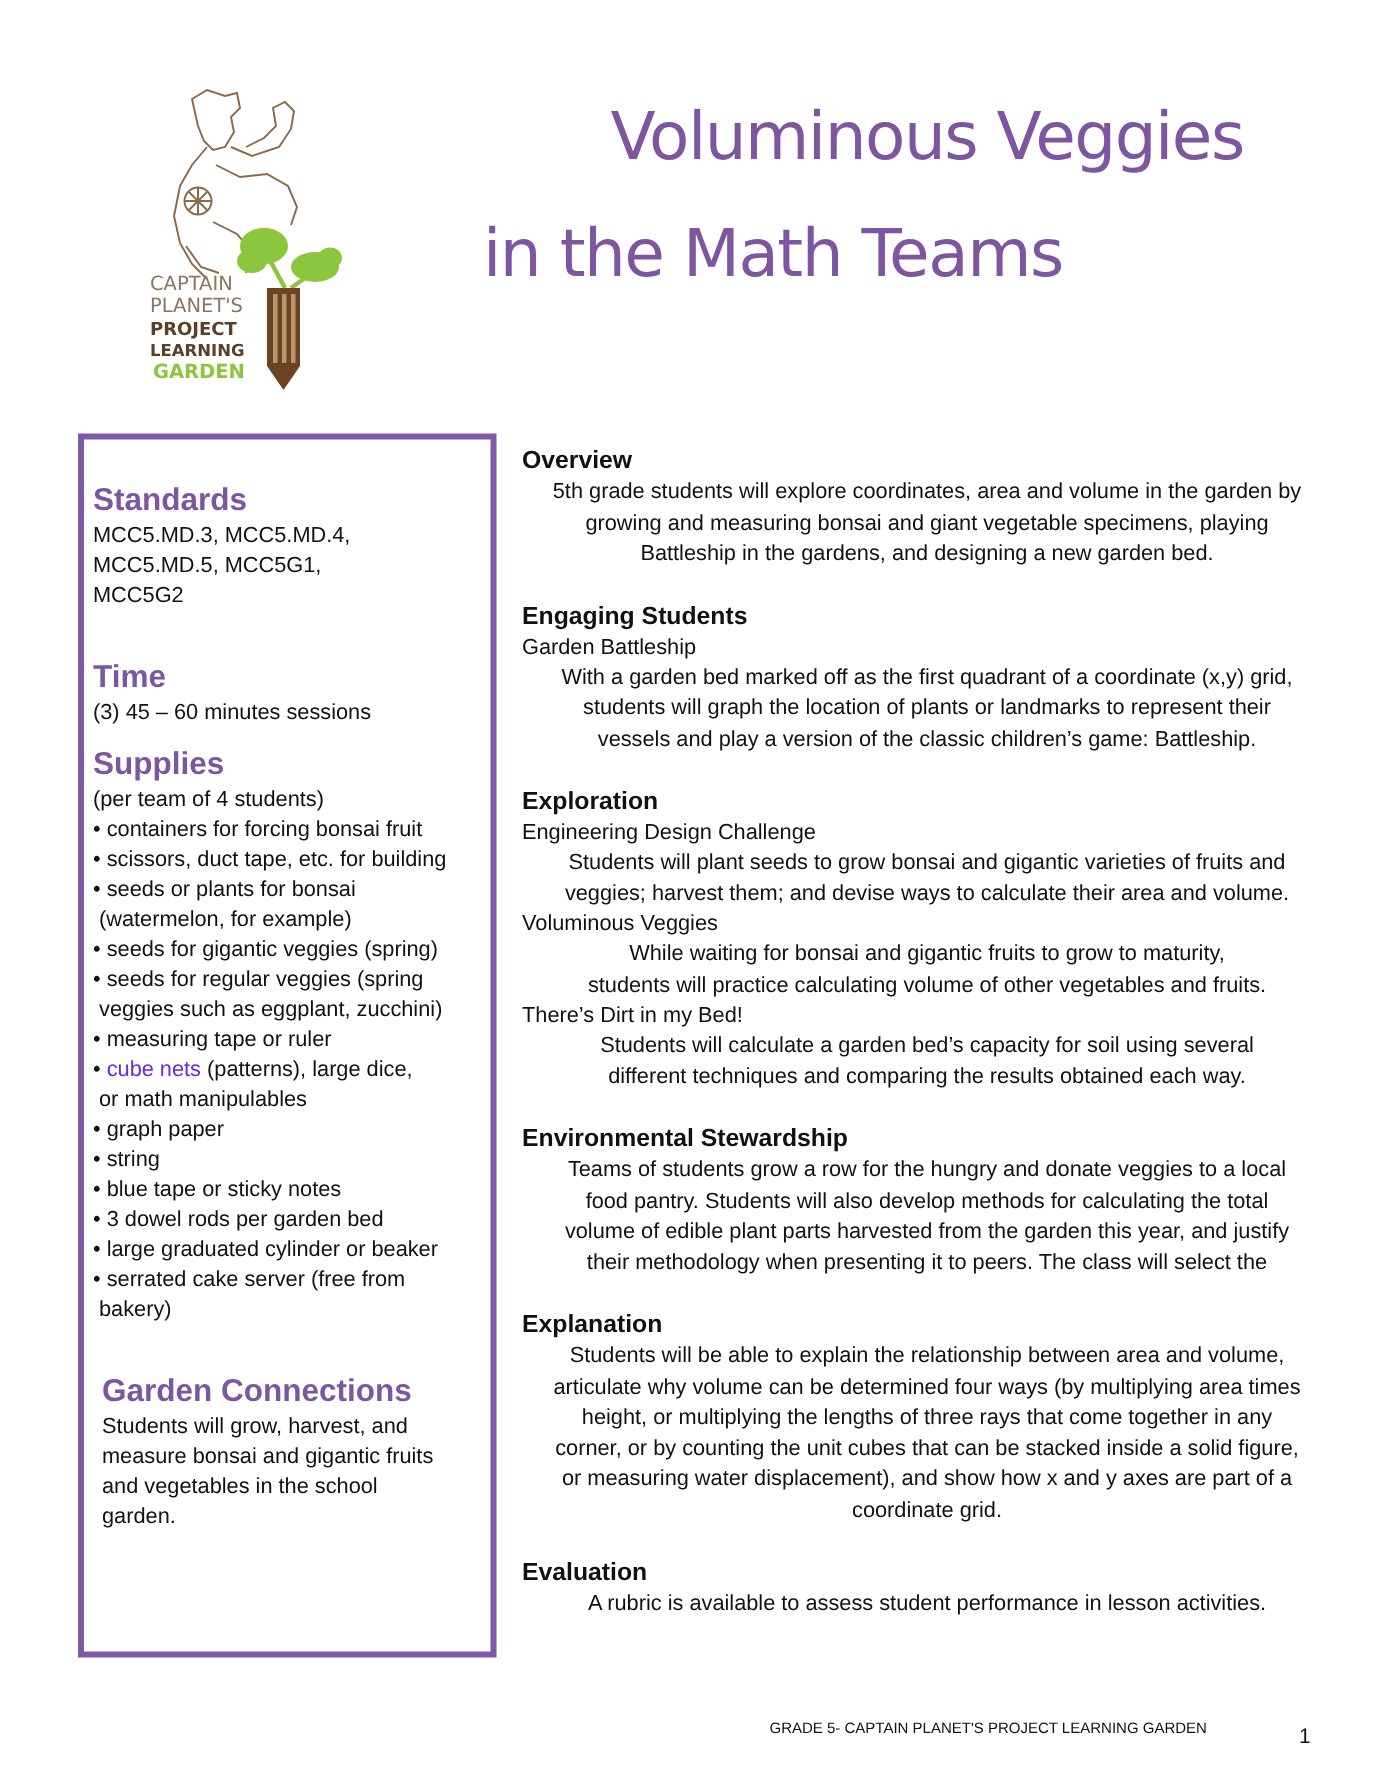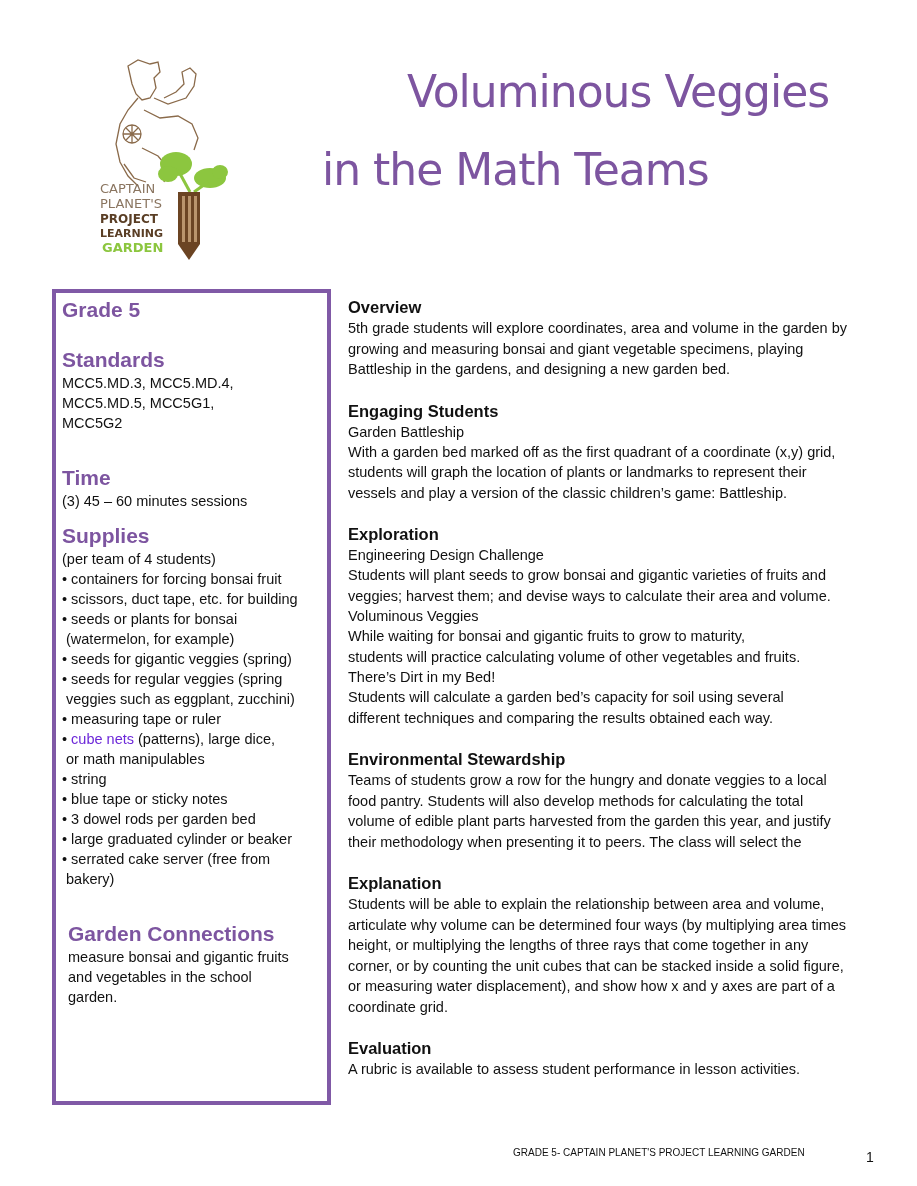--- a/index.html
+++ b/index.html
@@ -17,21 +17,21 @@
   .sb-h { color: #7d55a0; font-weight: bold; font-size: 21px; margin: 0; line-height: 26px; }
   .sb-text { font-size: 14.5px; line-height: 20px; margin: 0; }
   .sb-list { list-style: none; margin: 0; padding: 0; font-size: 14.5px; line-height: 20px; }
   .sb-list li { padding-left: 0; }
   .sb-list li .cont { display: block; padding-left: 4px; }
   .link { color: #6d28d9; }
 
   .main { position: absolute; left: 348px; top: 296px; width: 540px; }
   .sec-h { font-weight: bold; font-size: 16.5px; line-height: 22px; margin: 0; }
   .sec-sub { font-size: 14.5px; line-height: 20px; margin: 0; }
-  .sec-p { font-size: 14.5px; line-height: 20.5px; margin: 0; }
+  .sec-p { font-size: 14.5px; line-height: 20.5px; margin: 0; text-align: center; }
 
   .footer { position: absolute; left: 513px; top: 1147px; font-size: 10px; }
   .pagenum { position: absolute; left: 866px; top: 1149px; font-size: 14px; }
 </style>
 </head>
 <body>
 
 <div class="logo">
   <svg width="150" height="205" viewBox="0 0 150 205">
 
@@ -71,48 +71,49 @@
     <text x="2" y="179" font-family="DejaVu Sans, sans-serif" font-size="11" font-weight="bold" fill="#5a3e25">LEARNING</text>
     <text x="4" y="194" font-family="DejaVu Sans, sans-serif" font-size="13" font-weight="bold" fill="#8cc63f">GARDEN</text>
   </svg>
 </div>
 
 <h1 class="title title1">Voluminous Veggies</h1>
 <h1 class="title title2">in the Math Teams</h1>
 
 <div class="sidebar">
   <div class="sb-inner">
-    <h2 class="sb-h">Grade 5</h2>
     <div style="height:24px"></div>
     <h2 class="sb-h">Standards</h2>
     <p class="sb-text">MCC5.MD.3, MCC5.MD.4,</p>
     <p class="sb-text">MCC5.MD.5, MCC5G1,</p>
     <p class="sb-text">MCC5G2</p>
     <div style="height:32px"></div>
     <h2 class="sb-h">Time</h2>
     <p class="sb-text">(3) 45 – 60 minutes sessions</p>
     <div style="height:12px"></div>
     <h2 class="sb-h">Supplies</h2>
     <p class="sb-text">(per team of 4 students)</p>
     <ul class="sb-list">
       <li><span>• containers for forcing bonsai fruit</span></li>
       <li><span>• scissors, duct tape, etc. for building</span></li>
       <li><span>• seeds or plants for bonsai</span><span class="cont">(watermelon, for example)</span></li>
       <li><span>• seeds for gigantic veggies (spring)</span></li>
       <li><span>• seeds for regular veggies (spring</span><span class="cont">veggies such as eggplant, zucchini)</span></li>
       <li><span>• measuring tape or ruler</span></li>
       <li><span>• </span><a class="link">cube nets</a><span> (patterns), large dice,</span><span class="cont">or math manipulables</span></li>
+      <li><span>• graph paper</span></li>
       <li><span>• string</span></li>
       <li><span>• blue tape or sticky notes</span></li>
       <li><span>• 3 dowel rods per garden bed</span></li>
       <li><span>• large graduated cylinder or beaker</span></li>
       <li><span>• serrated cake server (free from</span><span class="cont">bakery)</span></li>
     </ul>
     <div style="height:32px"></div>
     <h2 class="sb-h" style="padding-left:6px">Garden Connections</h2>
+    <p class="sb-text" style="padding-left:6px">Students will grow, harvest, and</p>
     <p class="sb-text" style="padding-left:6px">measure bonsai and gigantic fruits</p>
     <p class="sb-text" style="padding-left:6px">and vegetables in the school</p>
     <p class="sb-text" style="padding-left:6px">garden.</p>
   </div>
 </div>
 
 <div class="main">
   <section>
     <h3 class="sec-h">Overview</h3>
     <p class="sec-p">5th grade students will explore coordinates, area and volume in the garden by</p>

